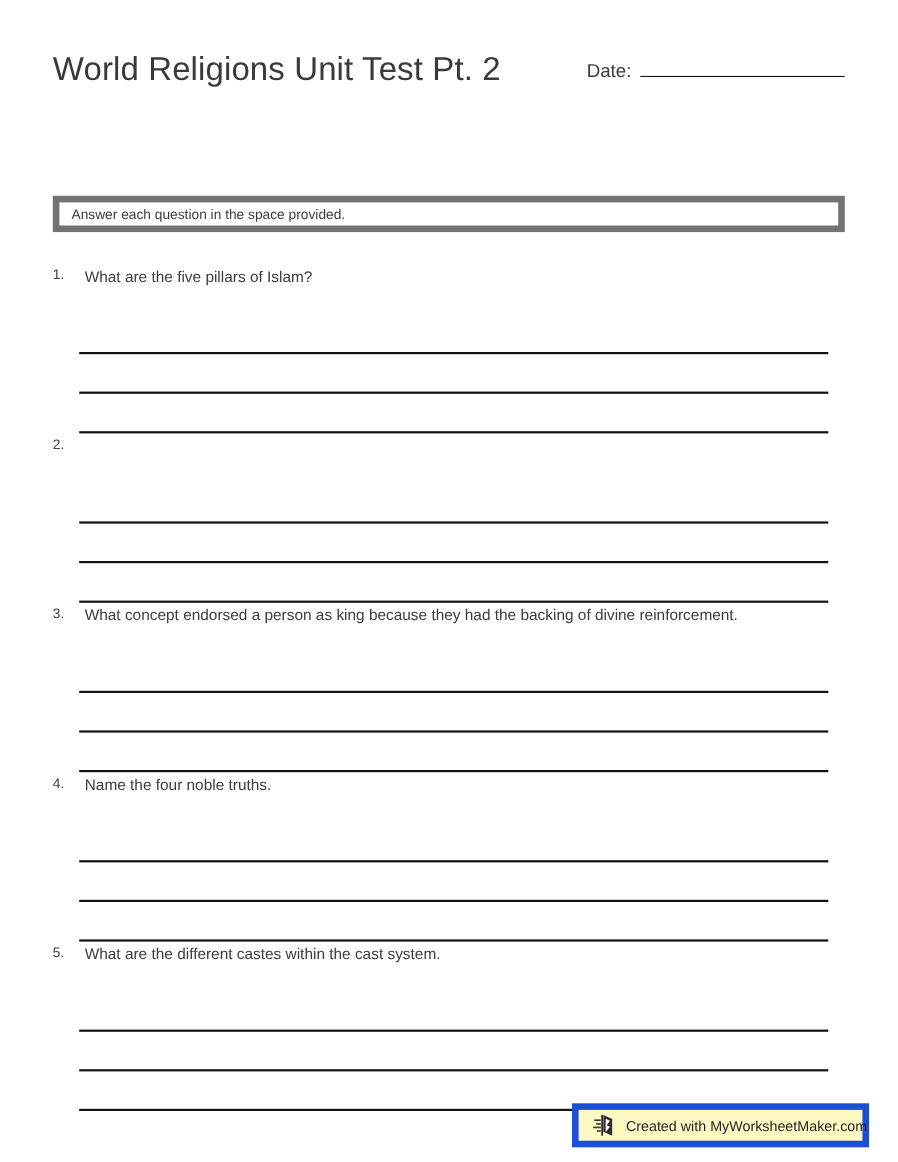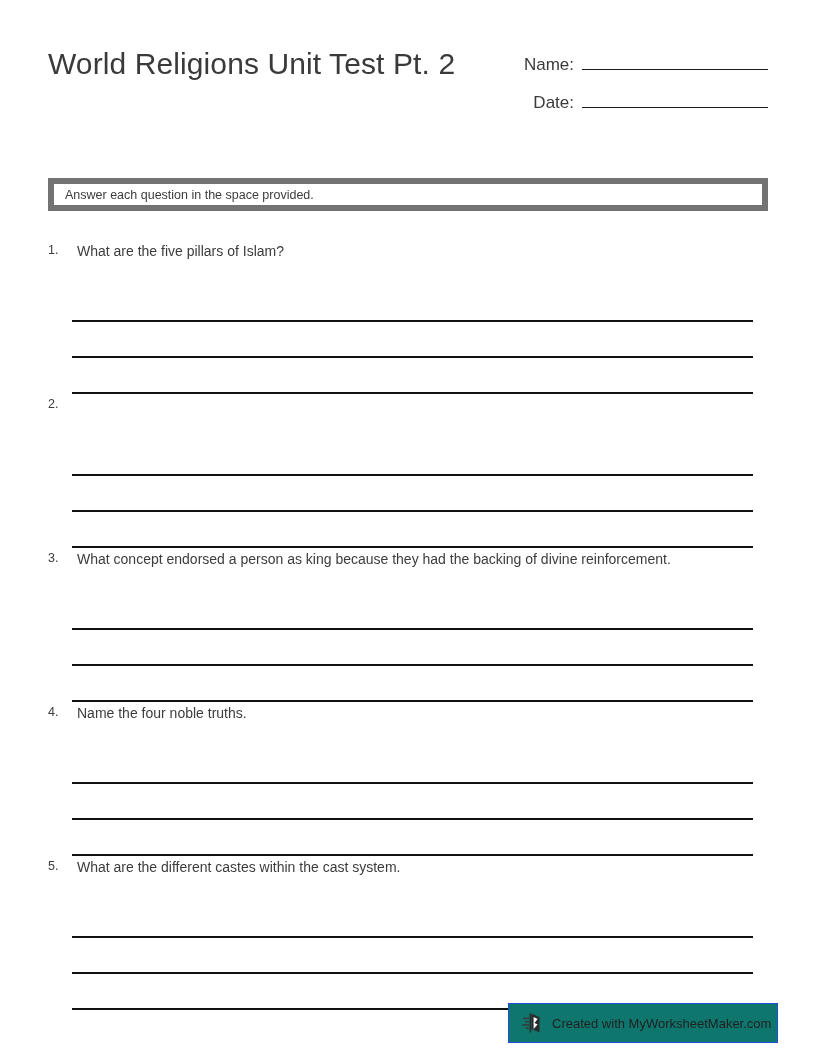--- a/index.html
+++ b/index.html
@@ -124,29 +124,29 @@
     border-bottom: 2px solid #111111;
     box-sizing: border-box;
   }
   .answer-line.last {
     border-bottom: 2px solid #111111;
   }
 
   
   .footer-badge {
     position: absolute;
-    left: 508px;
+    left: 520px;
     top: 1003px;
     width: 270px;
     height: 40px;
-    border: 1px solid #1d4ed8;
+    border: 6px solid #1d4ed8;
     box-sizing: border-box;
     display: flex;
     align-items: center;
-    background: #0f766e;
+    background: #fef9c3;
   }
   .badge-logo {
     width: 24px;
     height: 24px;
     margin-left: 12px;
     margin-right: 7px;
     flex: none;
     display: block;
   }
   .badge-text {
@@ -157,24 +157,20 @@
 </style>
 </head>
 <body>
 
 <div class="page">
 
   <div class="header">
     <div class="title">World Religions Unit Test Pt. 2</div>
 
     <div class="namedate">
-      <div class="nd-row">
-        <span class="nd-label">Name:</span>
-        <span class="nd-rule"></span>
-      </div>
       <div class="nd-row">
         <span class="nd-label">Date:</span>
         <span class="nd-rule"></span>
       </div>
     </div>
   </div>
 
   <div class="instruction-box">
     <span class="instruction-text">Answer each question in the space provided.</span>
   </div>

